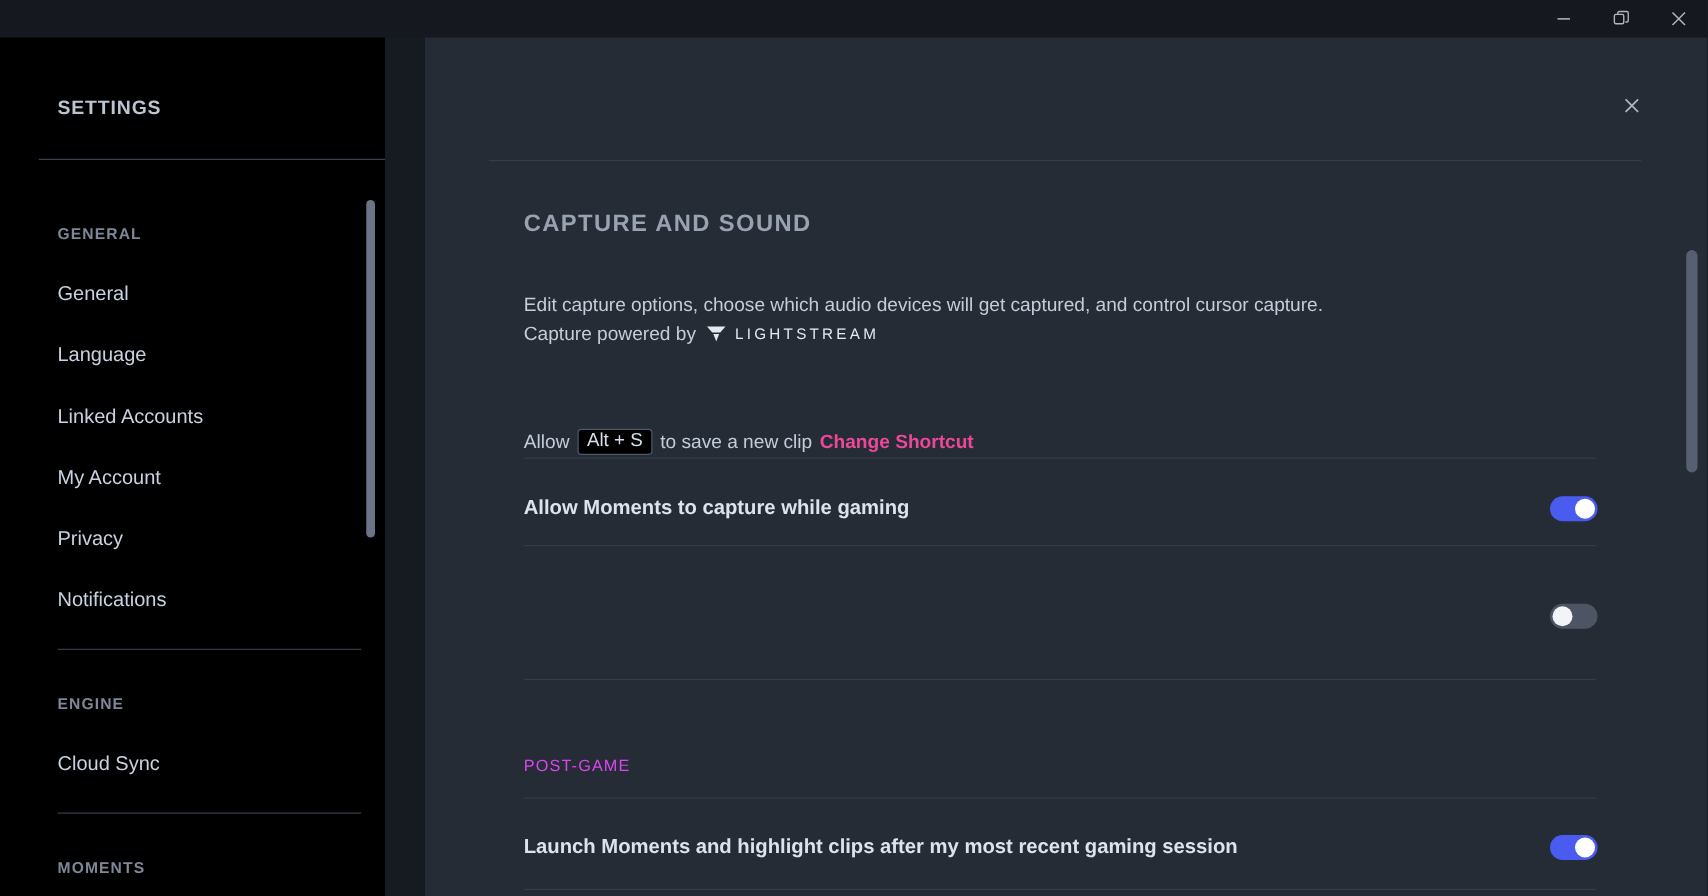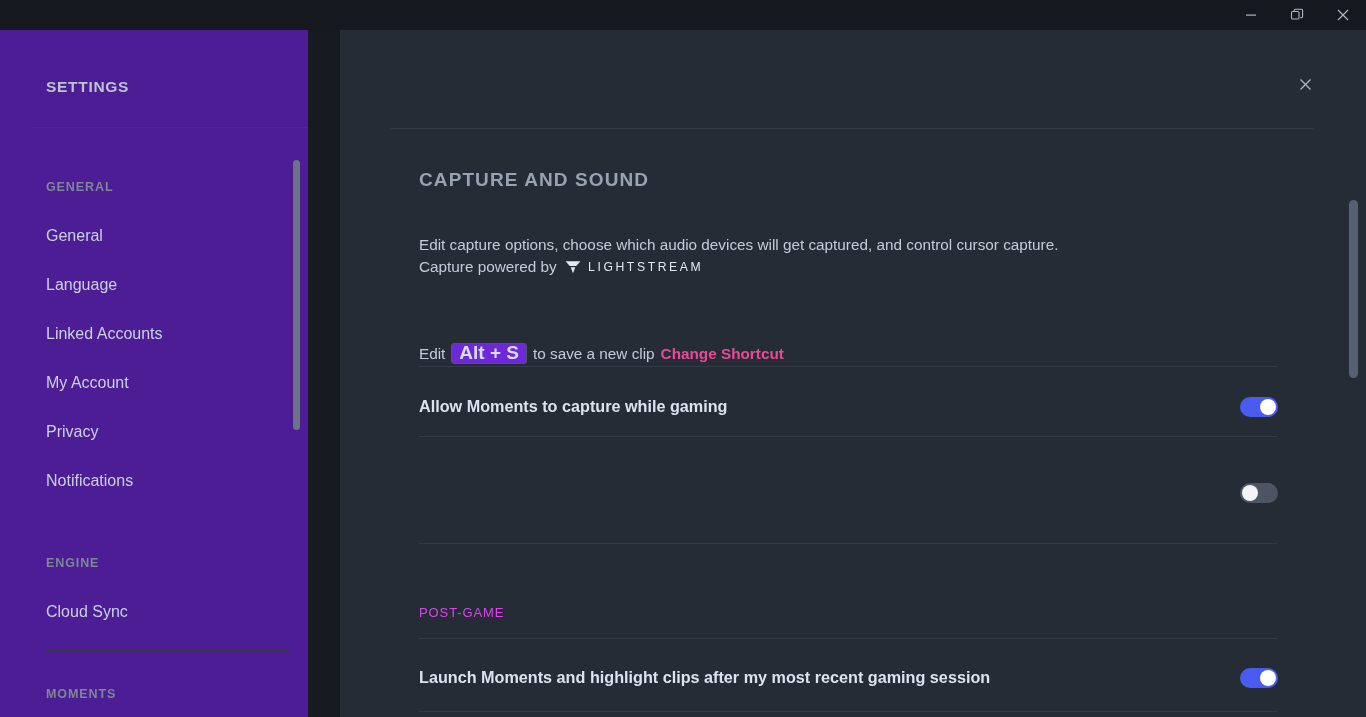--- a/index.html
+++ b/index.html
@@ -19,21 +19,21 @@
   }
   .winbtn {
     width:46px; height:30px; display:flex; align-items:center; justify-content:center;
     color:#aeb6c2; cursor:default;
   }
   .winbtn svg { display:block; }
 
   
   .sidebar {
     position:absolute; top:30px; left:0; width:308px; height:687px;
-    background:#4c1d95; overflow:hidden;text-align:center;
+    background:#000000; overflow:hidden;text-align:center;
   }
   .sb-title {
     position:absolute; left:46px; top:48px;
     font-size:15.5px; font-weight:bold; letter-spacing:0.7px; color:#bcc4d0;
   }
   .sb-rule-top {
     position:absolute; left:31px; top:97px; width:278px; height:1px;
     background:#39414e;
   }
   .sb-scroll {
@@ -86,22 +86,22 @@
   .ls-mark { margin-right:7px; display:block; }
   .ls-word {
     font-size:12.2px; letter-spacing:2.6px; color:#e4e9f0; font-weight:400;
   }
   .shortcut-line {
     position:absolute; left:79px; top:313px;
     font-size:15.3px; color:#c3ccd9; display:flex; align-items:center; gap:6px;
   }
   .kbd {
     display:inline-block; padding:1px 7px 2px; border:1px solid #4d5767;
-    border-radius:3px; font-size:19px; font-weight:bold; color:#d7deea;
-    background:#6d28d9; line-height:16px;
+    border-radius:3px; font-size:15px; font-weight:normal; color:#d7deea;
+    background:#000000; line-height:16px;
   }
   .link { color:#ec4899; font-weight:bold; cursor:pointer; }
 
   .hrule { position:absolute; left:79px; width:858px; height:1px; background:#333b47; }
 
   .row { position:absolute; left:79px; width:858px; }
   .row-title { font-size:16.2px; font-weight:bold; color:#dbe3ee; }
   .row-sub {
     margin-top:3px; width:735px; font-size:13.4px; line-height:18.5px; color:#b3bdcc;
   }
@@ -201,21 +201,21 @@
         <span class="ls-logo">
           <svg class="ls-mark" width="16" height="14" viewBox="0 0 16 14">
             <path d="M0.6 1.2 H15.4 L11.2 6.0 H4.8 Z" fill="#e4e9f0"></path>
             <path d="M5.7 7.2 H10.3 L8.0 13.2 Z" fill="#e4e9f0"></path>
           </svg>
           <span class="ls-word">LIGHTSTREAM</span>
         </span>
       </div>
 
       <div class="shortcut-line">
-        <span>Edit</span>
+        <span>Allow</span>
         <span class="kbd">Alt + S</span>
         <span>to save a new clip</span>
         <span class="link">Change Shortcut</span>
       </div>
 
       <div class="hrule" style="top:336px"></div>
 
       <div class="row" style="top:367px">
         <div class="row-title">Allow Moments to capture while gaming</div>
       </div>

